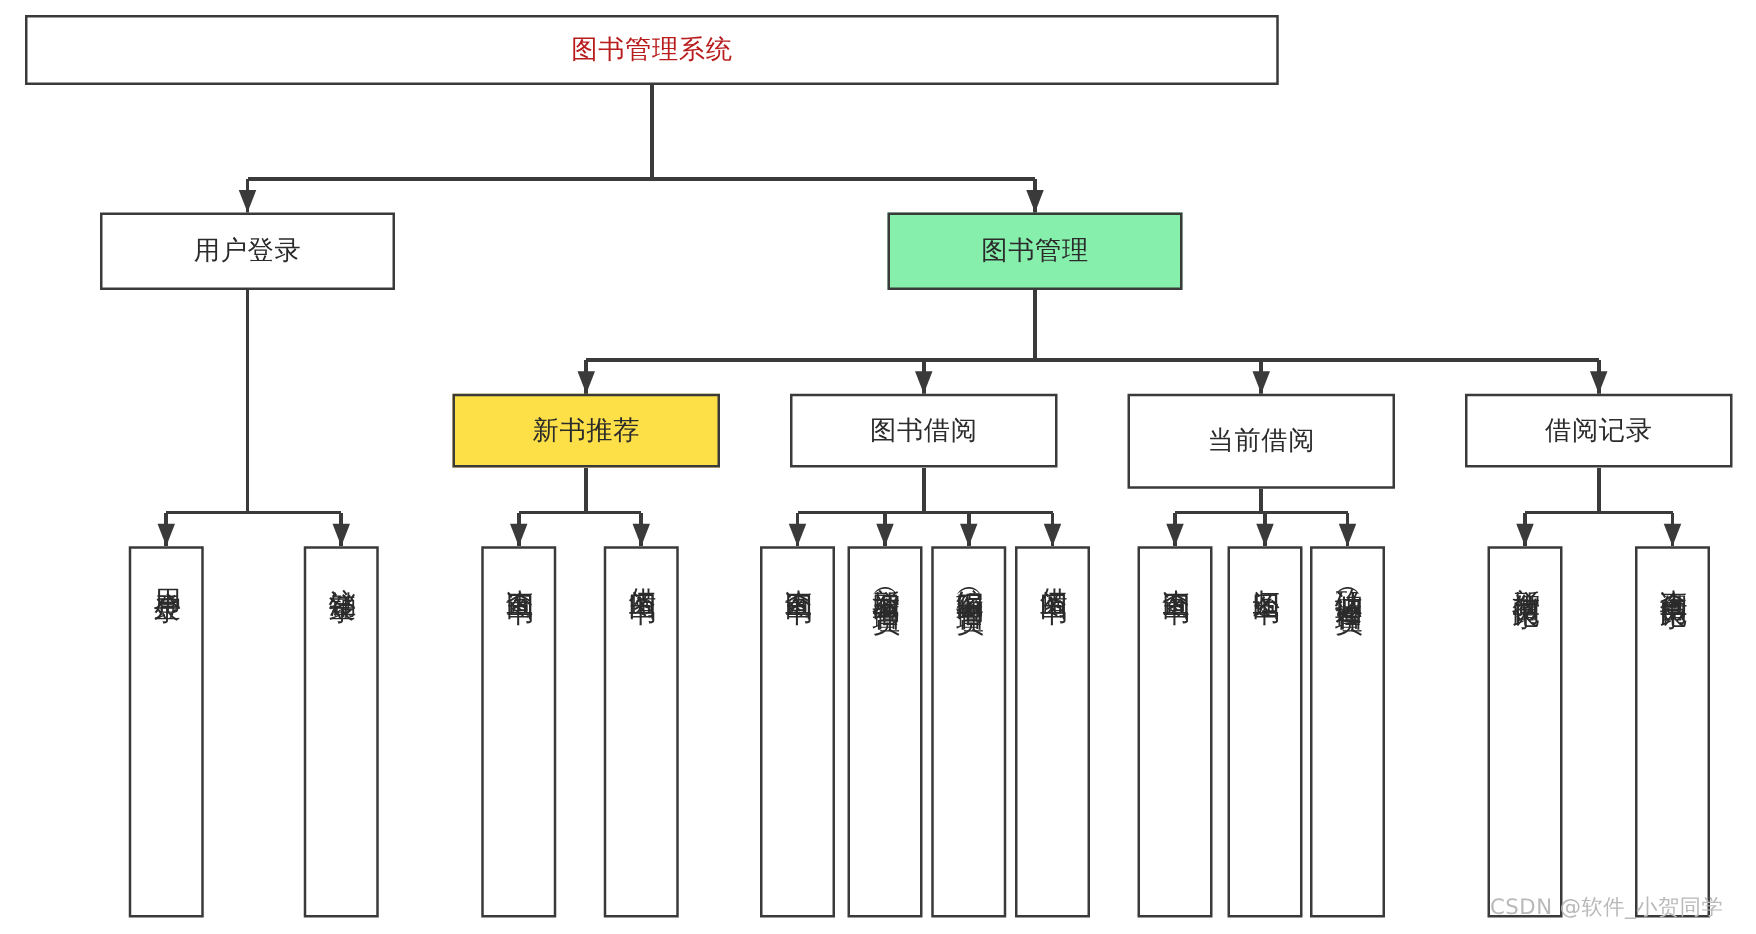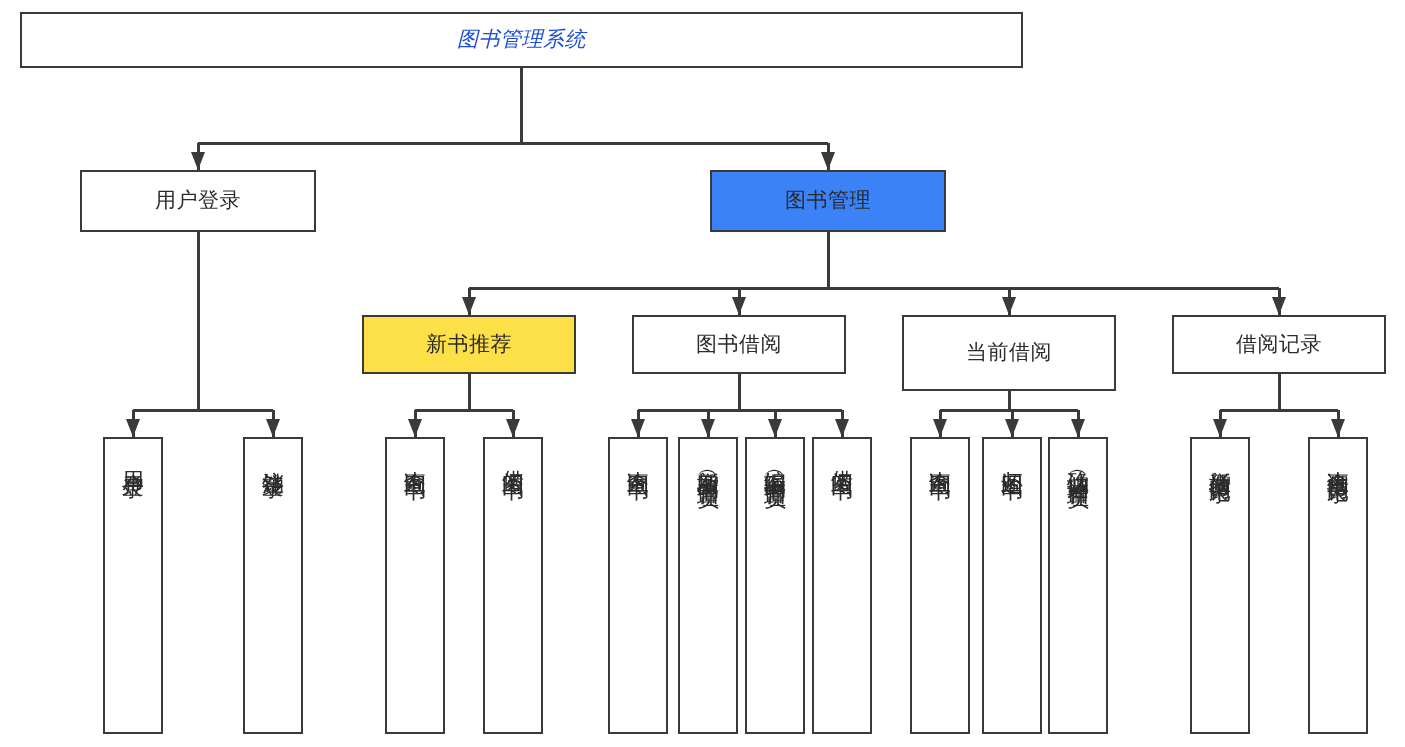--- a/index.html
+++ b/index.html
@@ -121,26 +121,26 @@
       <polygon points="1071,419 1085,419 1078,437" fill="#3a3a3a"></polygon>
       <line x1="1279" y1="374" x2="1279" y2="410" stroke="#3a3a3a" stroke-width="3" shape-rendering="crispEdges"></line>
       <line x1="1220" y1="410" x2="1338" y2="410" stroke="#3a3a3a" stroke-width="3" shape-rendering="crispEdges"></line>
       <line x1="1220" y1="410" x2="1220" y2="437" stroke="#3a3a3a" stroke-width="3" shape-rendering="crispEdges"></line>
       <polygon points="1213,419 1227,419 1220,437" fill="#3a3a3a"></polygon>
       <line x1="1338" y1="410" x2="1338" y2="437" stroke="#3a3a3a" stroke-width="3" shape-rendering="crispEdges"></line>
       <polygon points="1331,419 1345,419 1338,437" fill="#3a3a3a"></polygon>
     </svg>
   <div id="nodes-layer">
       <div class="node horiz" style="left: 20px; top: 12px; width: 1003px; height: 56px; border-color: rgb(58, 58, 58); background: rgb(255, 255, 255);">
-        <span class="node-label" style="color: #1d4ed8; font-style: italic;">图书管理系统</span>
+        <span class="node-label" style="color: #b91c1c;">图书管理系统</span>
       </div>
       <div class="node horiz" style="left: 80px; top: 170px; width: 236px; height: 62px; border-color: rgb(58, 58, 58); background: rgb(255, 255, 255);">
         <span class="node-label" style="color: rgb(43, 43, 43);">用户登录</span>
       </div>
-      <div class="node horiz" style="left: 710px; top: 170px; width: 236px; height: 62px; border-color: rgb(58, 58, 58); background: #3b82f6;">
+      <div class="node horiz" style="left: 710px; top: 170px; width: 236px; height: 62px; border-color: rgb(58, 58, 58); background: #86efac;">
         <span class="node-label" style="color: rgb(43, 43, 43);">图书管理</span>
       </div>
       <div class="node horiz" style="left: 362px; top: 315px; width: 214px; height: 59px; border-color: rgb(58, 58, 58); background: #fde047;">
         <span class="node-label" style="color: rgb(43, 43, 43);">新书推荐</span>
       </div>
       <div class="node horiz" style="left: 632px; top: 315px; width: 214px; height: 59px; border-color: rgb(58, 58, 58); background: rgb(255, 255, 255);">
         <span class="node-label" style="color: rgb(43, 43, 43);">图书借阅</span>
       </div>
       <div class="node horiz" style="left: 902px; top: 315px; width: 214px; height: 76px; border-color: rgb(58, 58, 58); background: rgb(255, 255, 255);">
         <span class="node-label" style="color: rgb(43, 43, 43);">当前借阅</span>
@@ -181,13 +181,14 @@
       <div class="node vert" style="left: 1048px; top: 437px; width: 60px; height: 297px; border-color: rgb(58, 58, 58); background: rgb(255, 255, 255);">
         <span class="node-label" style="color: rgb(43, 43, 43);">确认归还（管理员）</span>
       </div>
       <div class="node vert" style="left: 1190px; top: 437px; width: 60px; height: 297px; border-color: rgb(58, 58, 58); background: rgb(255, 255, 255);">
         <span class="node-label" style="color: rgb(43, 43, 43);">新增借阅记录</span>
       </div>
       <div class="node vert" style="left: 1308px; top: 437px; width: 60px; height: 297px; border-color: rgb(58, 58, 58); background: rgb(255, 255, 255);">
         <span class="node-label" style="color: rgb(43, 43, 43);">查询借阅记录</span>
       </div>
     </div>
+  <div id="watermark">CSDN @软件_小贺同学</div>
 </div>
 
 </body></html>

